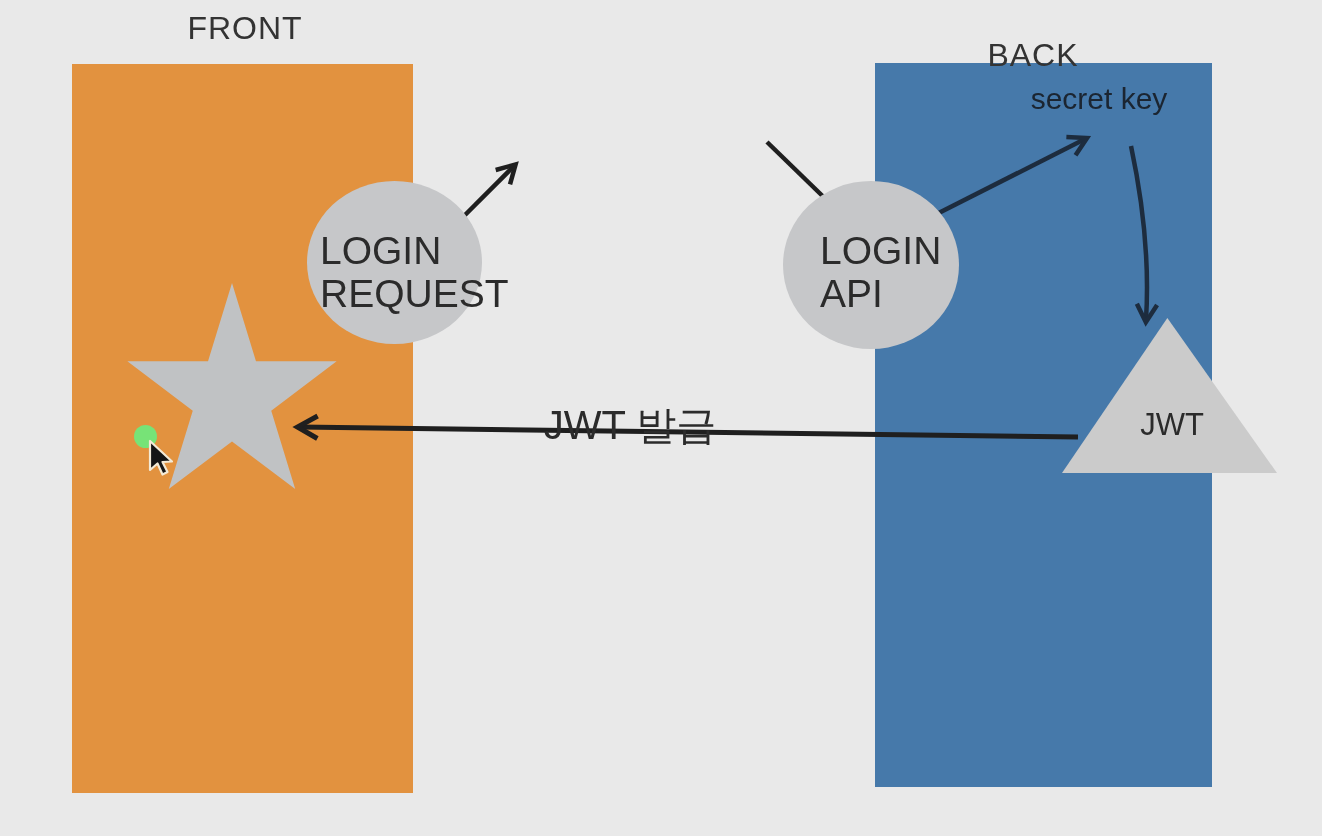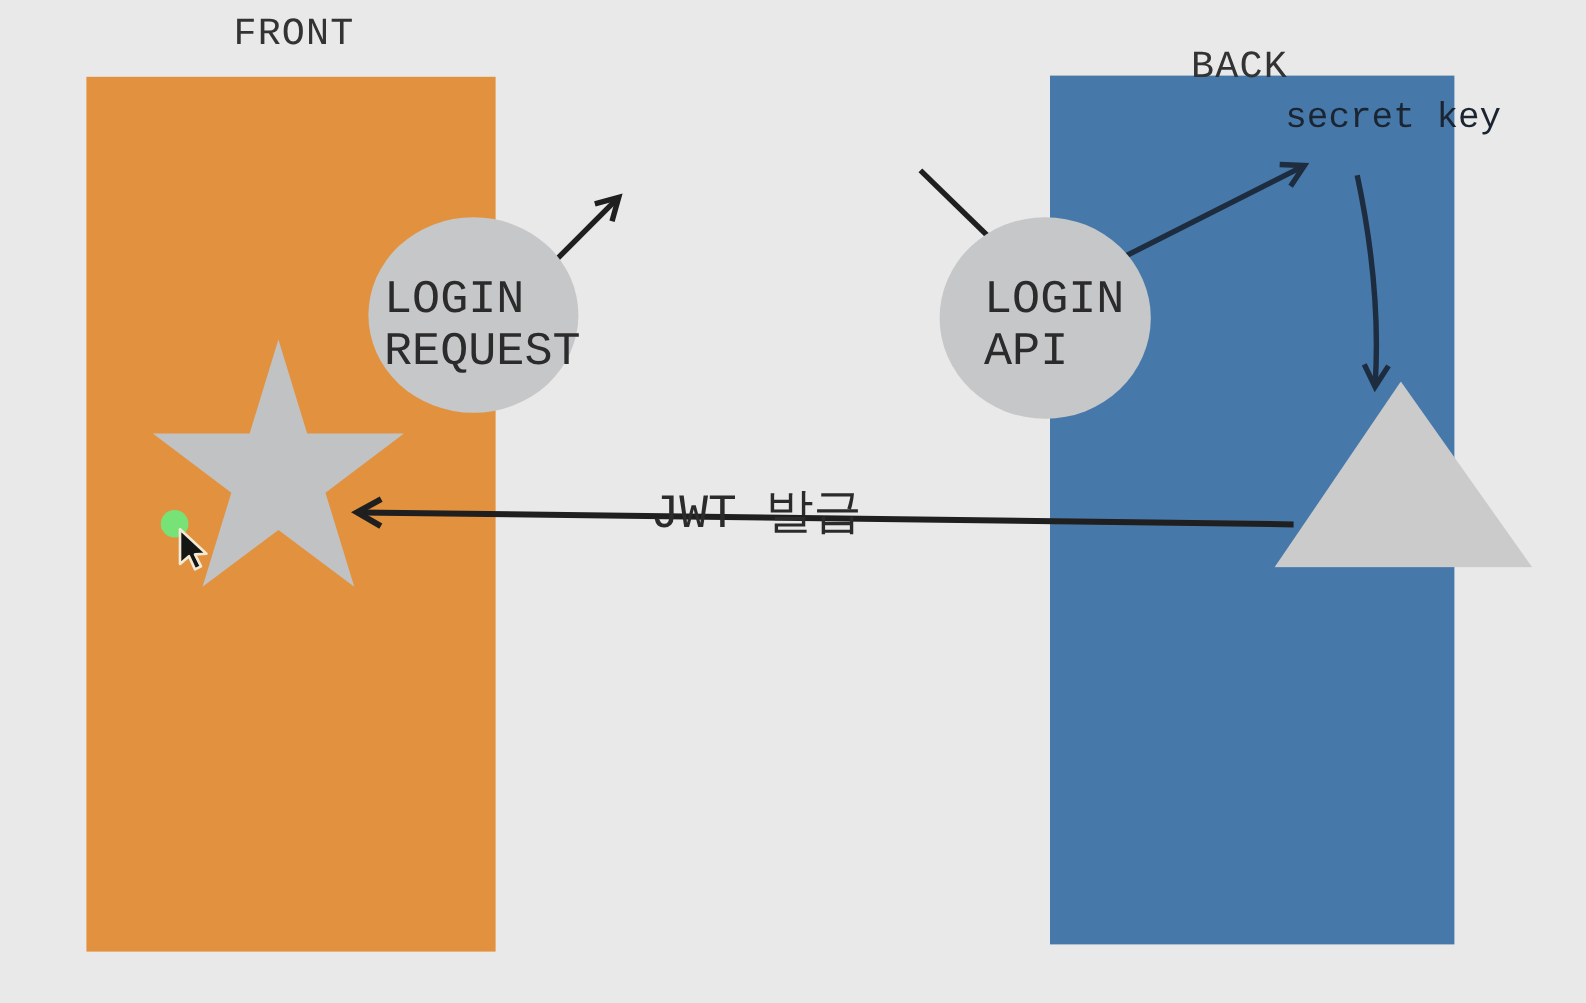--- a/index.html
+++ b/index.html
@@ -1,19 +1,19 @@
 <!DOCTYPE html>
 <html style="--c-background: #e9e9e9; --c-front-panel: #e2923f; --c-back-panel: #4679aa; --c-node-fill: #c6c7c9; --c-star-fill: #c0c2c4; --c-triangle-fill: #cbcbcb; --c-arrow-dark: #1f1f1f; --c-arrow-navy: #1d2c3e; --c-text-dark: #2b2b2b; --c-text-on-blue: #1b2531; --c-cursor-dot: #77e377;"><head>
 <meta charset="utf-8">
 <style>
   html,body{margin:0;padding:0;background:#e9e9e9;}
   #canvas{
     position:relative;width:1322px;height:836px;overflow:hidden;
     background:var(--c-background,#e9e9e9);
-    font-family:Liberation Mono, monospace;
+    font-family:Liberation Sans, sans-serif;
     color:var(--c-text-dark,#2b2b2b);
   }
   .panel{position:absolute;}
   .front-panel{left:72px;top:64px;width:341px;height:729px;background:var(--c-front-panel,#e2923f);}
   .back-panel{left:875px;top:63px;width:337px;height:724px;background:var(--c-back-panel,#4679aa);}
   .panel-title{
     position:absolute;top:10px;width:250px;text-align:center;
     font-size:32px;font-weight:500;letter-spacing:1px;color:#333;
   }
   .front-title{left:120px;}
@@ -42,21 +42,21 @@
   }
   .jwt-label{
     position:absolute;left:1102px;top:407px;width:140px;text-align:center;
     font-size:31px;font-weight:500;color:var(--c-text-dark,#2b2b2b);
   }
   .float-label{
     position:absolute;font-size:31px;font-weight:500;text-align:center;
     color:var(--c-text-dark,#2b2b2b);white-space:nowrap;
   }
   .email-password-label{left:480px;top:100px;width:300px;}
-  .secret-key-label{left:1061px;top:82px;width:200px;font-size:30px;color:var(--c-text-on-blue,#1b2531);}
+  .secret-key-label{left:999px;top:82px;width:200px;font-size:30px;color:var(--c-text-on-blue,#1b2531);}
   .jwt-issue-label{left:530px;top:398px;width:200px;font-size:40px;}
   .arrow-layer{position:absolute;left:0;top:0;width:1322px;height:836px;pointer-events:none;}
   .stroke-dark{stroke:var(--c-arrow-dark,#1f1f1f);fill:none;}
   .stroke-navy{stroke:var(--c-arrow-navy,#1d2c3e);fill:none;}
   .cursor-dot{
     position:absolute;left:134px;top:425px;width:23px;height:23px;border-radius:50%;
     background:var(--c-cursor-dot,#77e377);
   }
   .cursor-pointer{position:absolute;left:146px;top:438px;width:36px;height:42px;}
 </style>
@@ -95,20 +95,21 @@
     <div>REQUEST</div>
   </div>
 
   <div class="node login-api-node"></div>
   <div class="node-text login-api-text">
     <div>LOGIN</div>
     <div>API</div>
   </div>
 
   <div class="jwt-triangle"></div>
+  <div class="jwt-label">JWT</div>
 
   <div class="float-label secret-key-label">secret key</div>
   <div class="float-label jwt-issue-label">JWT 발급</div>
 
   <div class="cursor-dot"></div>
   <svg class="cursor-pointer" viewBox="0 0 36 42" xmlns="http://www.w3.org/2000/svg">
     <path d="M4 3 L4 32 L11.5 25.5 L16.5 36.5 L21.5 34 L16.5 24 L26 23.5 Z" fill="#151515" stroke="#f3ead6" stroke-width="2.2" stroke-linejoin="round"></path>
   </svg>
 
 </div>

